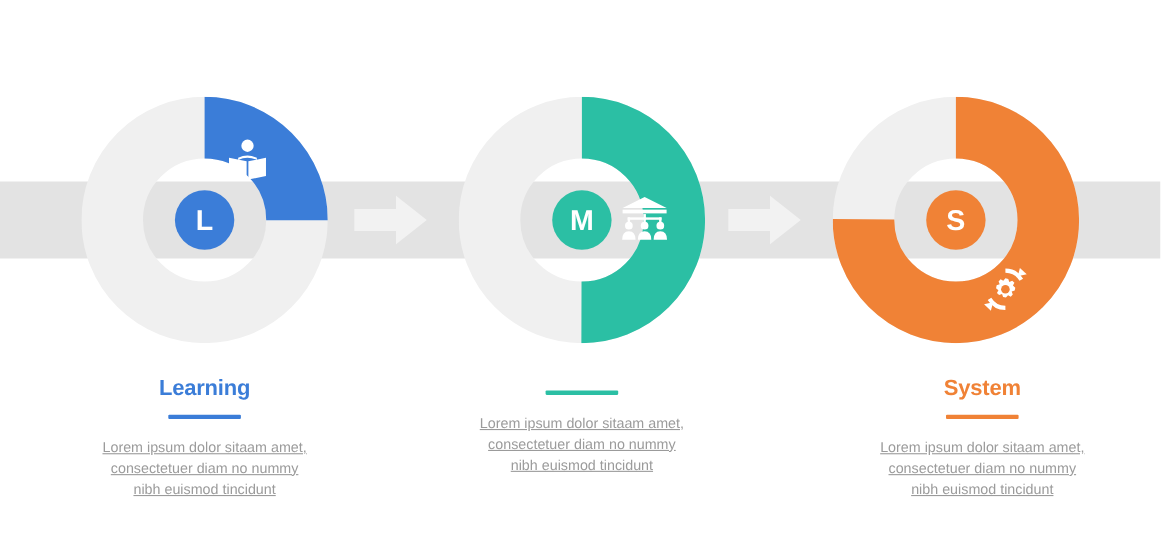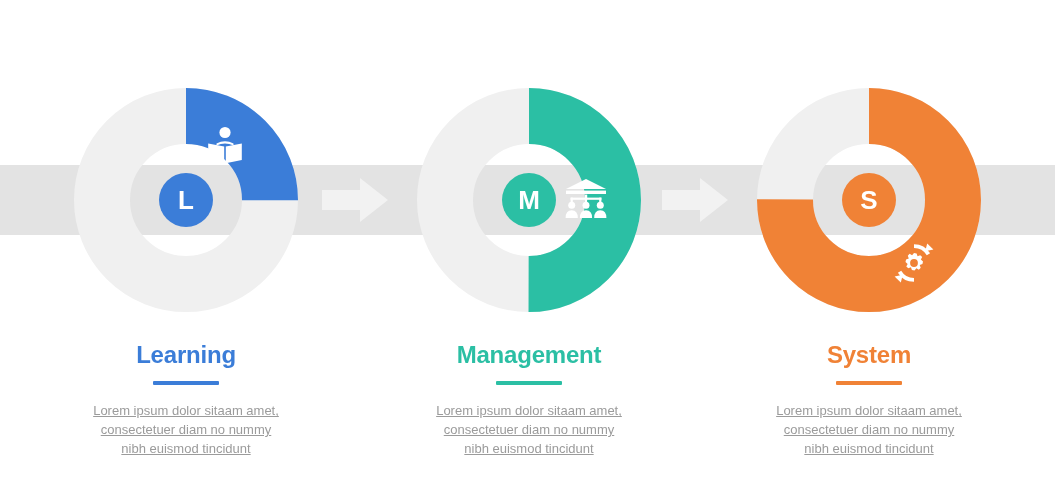--- a/index.html
+++ b/index.html
@@ -93,21 +93,21 @@
 
   
   .caption {
     position: absolute;
     top: 342px;
     width: 300px;
     text-align: center;
     z-index: 5;
   }
   .caption .title {
-    font-size: 24px;
+    font-size: 20px;
     font-weight: bold;
     letter-spacing: -0.2px;
     line-height: 1.1;
   }
   .caption .rule {
     width: 66px;
     height: 4px;
     margin: 13px auto 0 auto;
     border-radius: 1px;
   }
@@ -189,21 +189,20 @@
         <path d="M2.6 42 Q2.6 34.2 8.7 34.2 Q14.8 34.2 14.8 42 Z" fill="#ffffff"></path>
         <circle cx="23" cy="29.2" r="3.5" fill="#ffffff"></circle>
         <path d="M16.9 42 Q16.9 34.2 23 34.2 Q29.1 34.2 29.1 42 Z" fill="#ffffff"></path>
         <circle cx="37.3" cy="29.2" r="3.5" fill="#ffffff"></circle>
         <path d="M31.2 42 Q31.2 34.2 37.3 34.2 Q43.4 34.2 43.4 42 Z" fill="#ffffff"></path>
       </svg>
     </div>
   </div>
 
   <div class="caption" id="cap-management" style="left:379px;">
-    <div class="title" style="color: rgb(43, 191, 164);">Management</div>
     <div class="rule" id="rule-management" style="background: rgb(43, 191, 164);"></div>
     <div class="desc" style="color: rgb(155, 155, 155);">
       <div>Lorem ipsum dolor sitaam amet,</div>
       <div>consectetuer diam no nummy</div>
       <div>nibh euismod tincidunt</div>
     </div>
   </div>
 
   <div class="node" id="node-system" style="left:757px;">
     <svg class="donut" viewBox="0 0 224 224" aria-hidden="true">
@@ -219,21 +218,21 @@
         <polygon points="36.2,3.6 42.4,9.4 34.2,11.2" fill="#ffffff"></polygon>
         <path d="M23 41.8 a18.8 18.8 0 0 1 -16.1 -9.1 l3.3 -2.0 a15.0 15.0 0 0 0 12.8 7.3 Z" fill="#ffffff"></path>
         <polygon points="9.8,42.4 3.6,36.6 11.8,34.8" fill="#ffffff"></polygon>
         <path d="M23 13.0
                  l2.6 0.55 l0.95 2.75 l2.65 -1.0 l2.0 1.8 l-1.35 2.5 l2.15 1.9 l-0.55 2.6 l-2.75 0.95 l1.0 2.65 l-1.8 2.0 l-2.5 -1.35 l-1.9 2.15 l-2.6 -0.55 l-0.95 -2.75 l-2.65 1.0 l-2.0 -1.8 l1.35 -2.5 l-2.15 -1.9 l0.55 -2.6 l2.75 -0.95 l-1.0 -2.65 l1.8 -2.0 l2.5 1.35 Z" fill="#ffffff"></path>
         <circle cx="23" cy="23" r="3.9" fill="#f08236" id="gear-hole"></circle>
       </svg>
     </div>
   </div>
 
-  <div class="caption" id="cap-system" style="left:719px;">
+  <div class="caption" id="cap-system" style="left:743px;">
     <div class="title" style="color: rgb(240, 130, 54);">System</div>
     <div class="rule" id="rule-system" style="background: rgb(240, 130, 54);"></div>
     <div class="desc" style="color: rgb(155, 155, 155);">
       <div>Lorem ipsum dolor sitaam amet,</div>
       <div>consectetuer diam no nummy</div>
       <div>nibh euismod tincidunt</div>
     </div>
   </div>
 
 </div>

